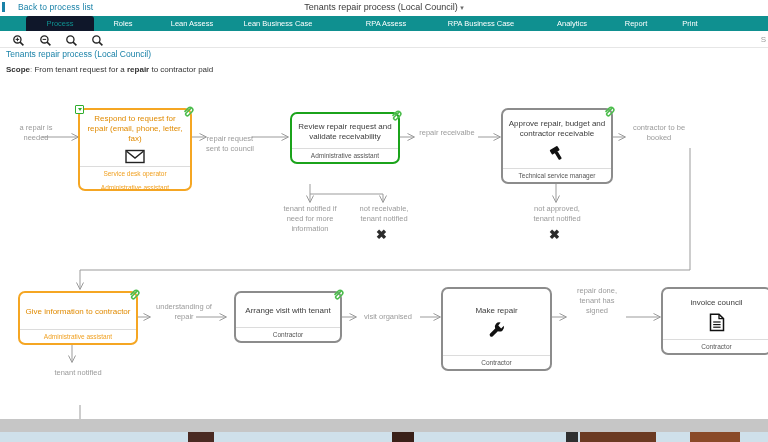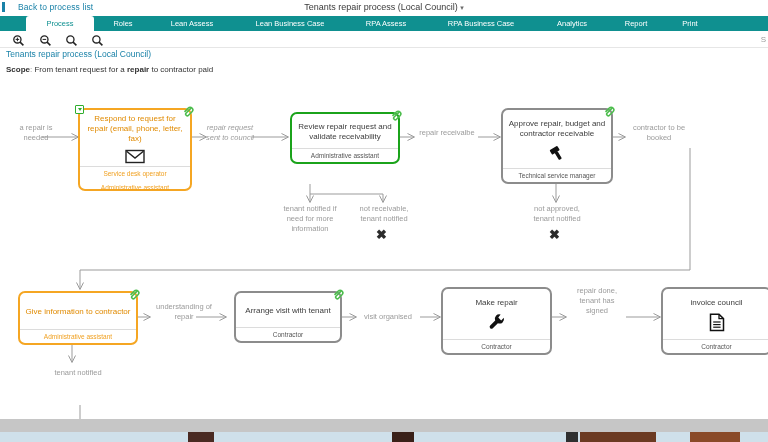--- a/index.html
+++ b/index.html
@@ -37,21 +37,21 @@
     position: absolute; left: 0; top: 16px; width: 768px; height: 15px;
     background: #0f9090;
   }
   .tab {
     position: absolute; top: 0; height: 15px;
     font-size: 7.5px; color: #ffffff;
     display: flex; align-items: center; justify-content: center;
     cursor: pointer; white-space: nowrap;
   }
   .tab.active {
-    background: #ffffff; color: #0f9090;
+    background: #0f172a; color: #0f9090;
     border-top-left-radius: 3px; border-top-right-radius: 3px;
   }
 
   
   .zoombar {
     position: absolute; left: 0; top: 31px; width: 768px; height: 17px;
     background: #ffffff; border-bottom: 1px solid #e6e6e6;
   }
   .zbtn {
     position: absolute; top: 3px; width: 13px; height: 13px;
@@ -176,21 +176,21 @@
   <div class="proc-title">
     <span>Tenants repair process (Local Council)</span>
     <span class="caret">▾</span>
   </div>
 </div>
 
 <div class="tabstrip">
   <div class="tab active" style="left:26px;width:68px;">Process</div>
   <div class="tab" style="left:94px;width:58px;">Roles</div>
   <div class="tab" style="left:152px;width:80px;">Lean Assess</div>
-  <div class="tab" style="left:232px;width:116px;">Lean Business Case</div>
+  <div class="tab" style="left:220px;width:116px;">Lean Business Case</div>
   <div class="tab" style="left:348px;width:76px;">RPA Assess</div>
   <div class="tab" style="left:424px;width:114px;">RPA Business Case</div>
   <div class="tab" style="left:538px;width:68px;">Analytics</div>
   <div class="tab" style="left:606px;width:60px;">Report</div>
   <div class="tab" style="left:666px;width:48px;">Print</div>
 </div>
 
 <div class="zoombar">
   <div class="zbtn" style="left:12px;">
     <svg width="13" height="13" viewBox="0 0 13 13">
@@ -298,21 +298,21 @@
           <path d="M1.6,2.2 L10,9 L18.4,2.2" fill="none" stroke="#222" stroke-width="1.4"></path>
         </svg>
       </div>
     </div>
     <div class="node-foot">
       <div class="role">Service desk operator</div>
       <div class="role">Administrative assistant</div>
     </div>
   </div>
 
-  <div class="conn-label" style="left:204px; top:43px; width:52px;font-style:italic;">repair request
+  <div class="conn-label" style="left:204px; top:54px; width:52px;">repair request
 sent to council</div>
 
   <div class="node green" style="left:290px; top:32px; width:110px; height:52px;">
     <div class="badge-clip">
       <svg width="12" height="12" viewBox="0 0 12 12">
         <path d="M8.6,2.6 L4.2,7.0 a1.6,1.6 0 0 0 2.3,2.3 L10.0,5.7 a2.6,2.6 0 0 0 -3.7,-3.7 L3.0,5.4" fill="none" stroke="#4dbd4d" stroke-width="1.6" stroke-linecap="round"></path>
       </svg>
     </div>
     <div class="node-body">
       <div class="node-title">Review repair request and
@@ -388,21 +388,21 @@
     <div class="node-body">
       <div class="node-title">Arrange visit with tenant</div>
     </div>
     <div class="node-foot">
       <div class="role">Contractor</div>
     </div>
   </div>
 
   <div class="conn-label" style="left:352px; top:232px; width:72px;">visit organised</div>
 
-  <div class="node" style="left:441px; top:207px; width:111px; height:68px;">
+  <div class="node" style="left:441px; top:207px; width:111px; height:84px;">
     <div class="node-body">
       <div class="node-title">Make repair</div>
       <div class="node-icon">
         <svg width="18" height="18" viewBox="0 0 18 18">
           <path d="M12.6,1.6 a4.4,4.4 0 0 0 -5.4,5.9 L2.2,12.6 a1.8,1.8 0 0 0 2.6,2.6 L9.9,10.2
                    a4.4,4.4 0 0 0 5.9,-5.4 L13.2,7.4 L10.3,4.5 Z" fill="#111"></path>
         </svg>
       </div>
     </div>
     <div class="node-foot">

